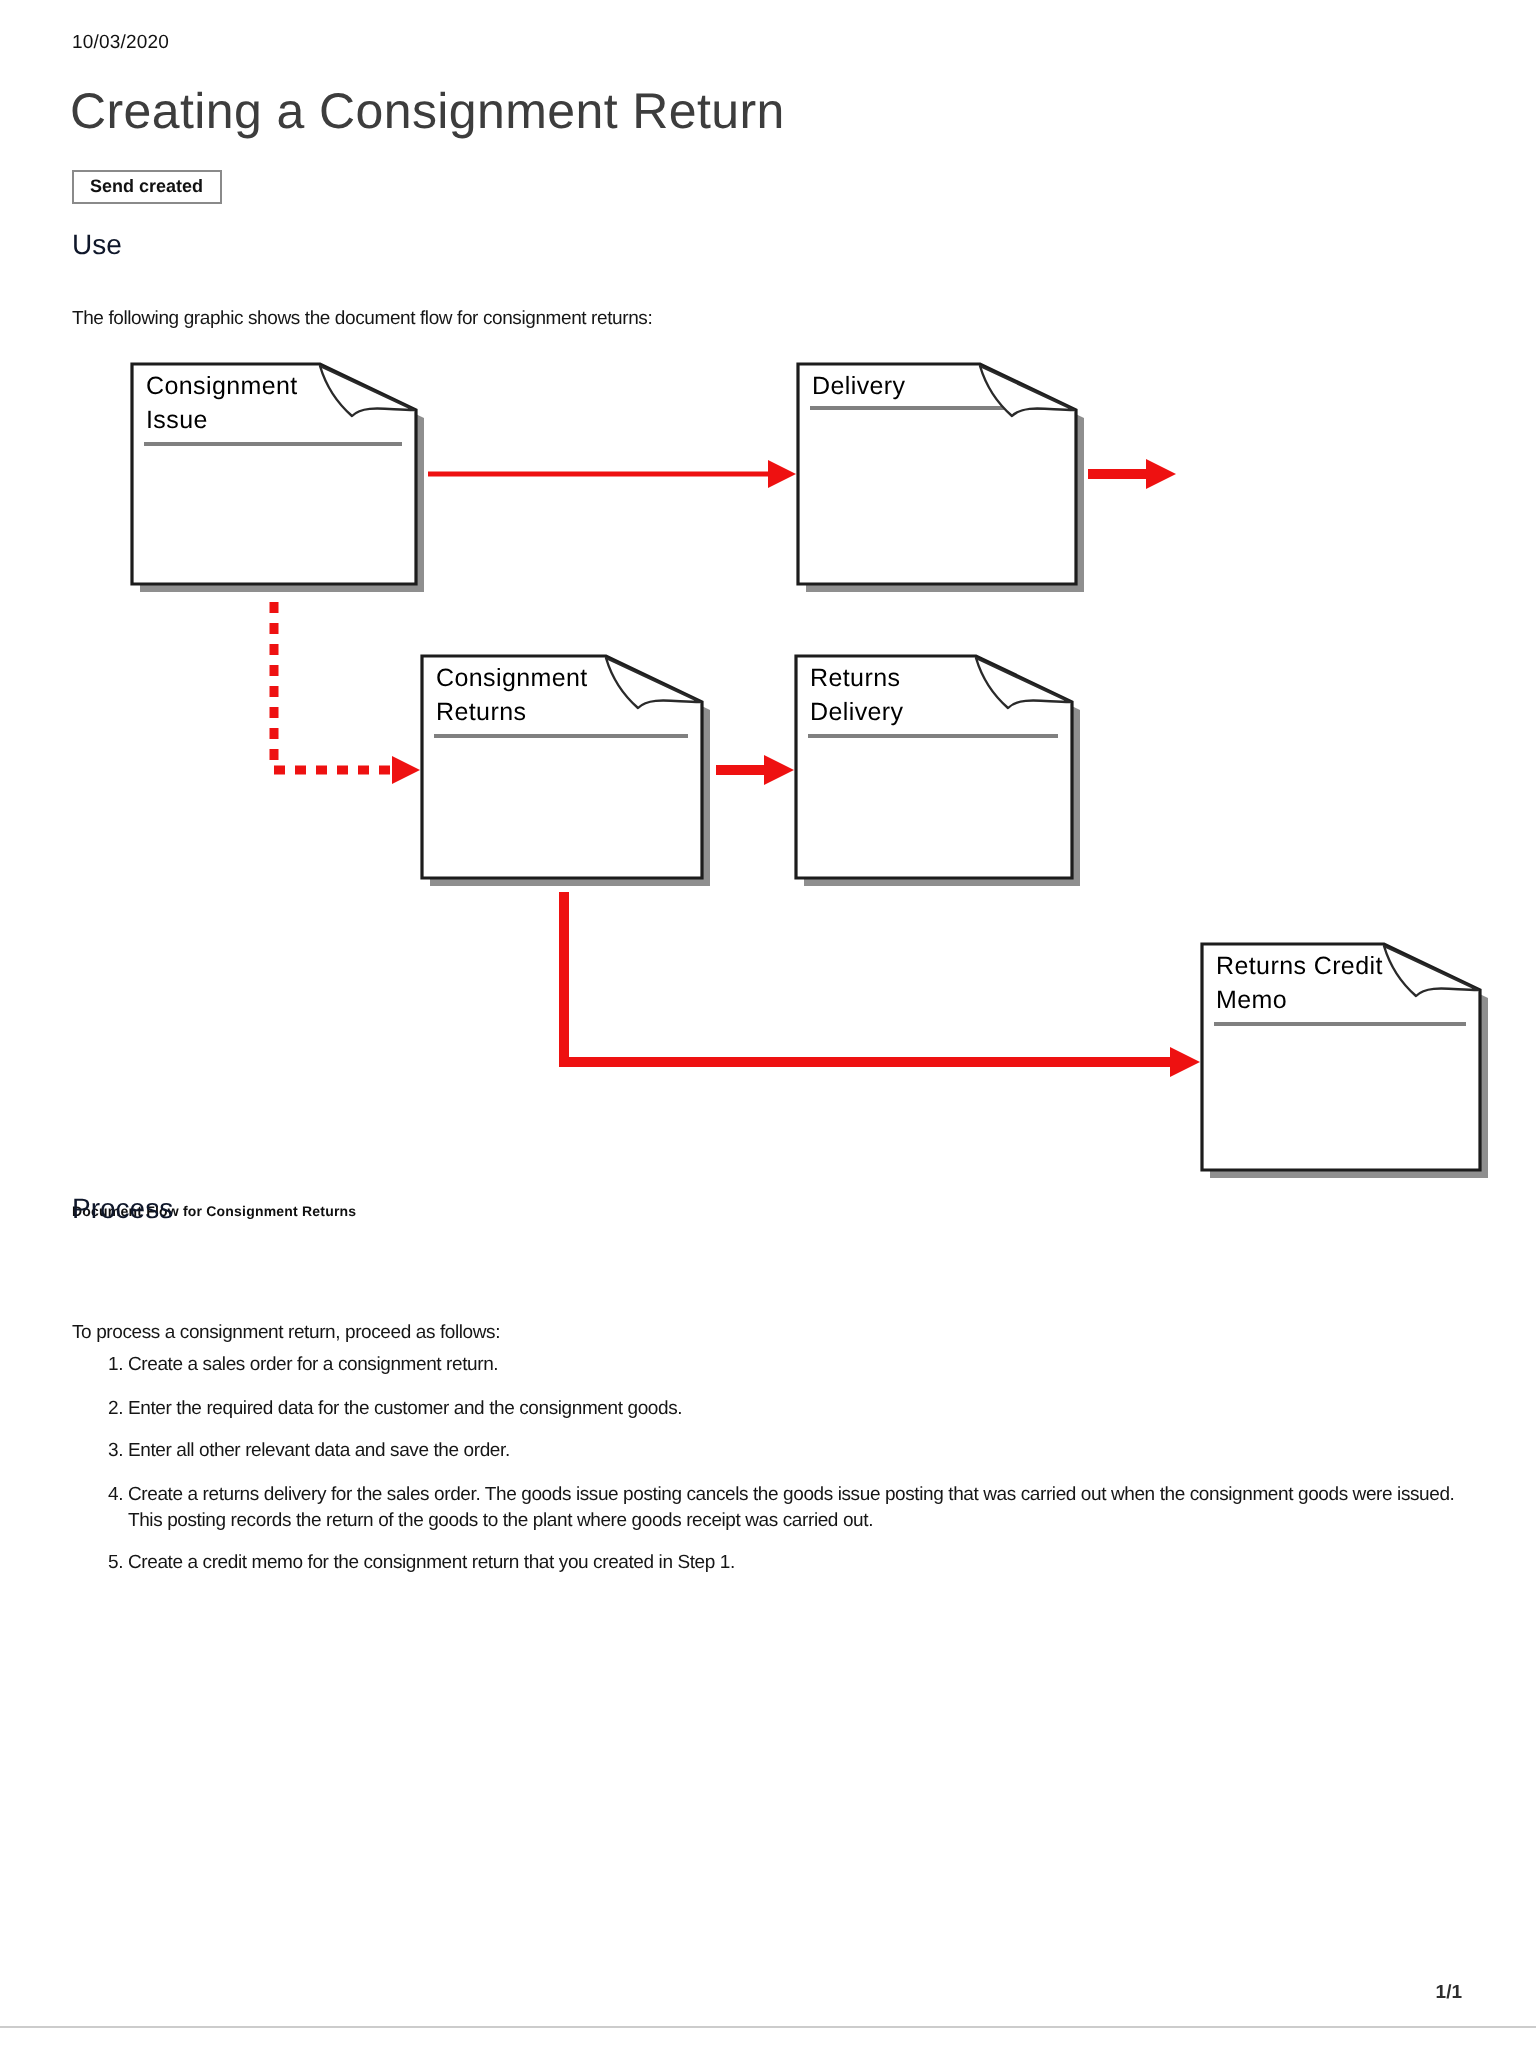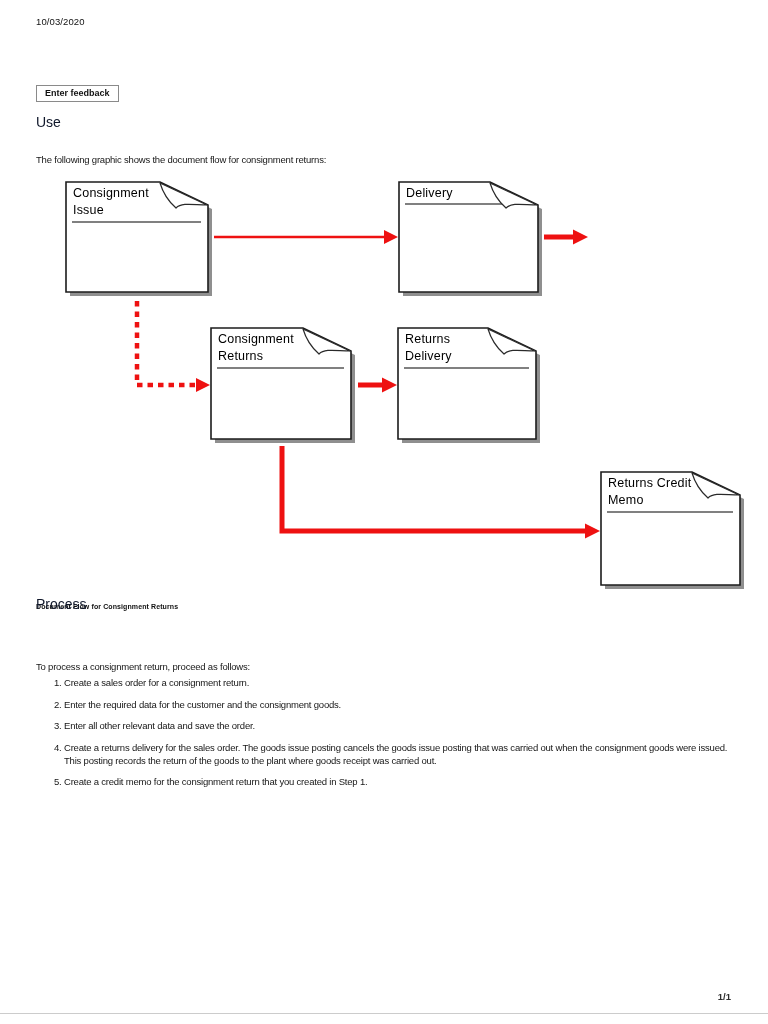--- a/index.html
+++ b/index.html
@@ -79,22 +79,23 @@
     background: #cccccc;
   }
 </style>
 </head>
 <body>
 
 <div class="page">
 
   <div class="abs date">10/03/2020</div>
 
-
-  <button class="abs feedback-btn">Enter feedback</button>
+  <h1 class="abs title">Creating a Consignment Return</h1>
+
+  <button class="abs feedback-btn">Send created</button>
 
   <h2 class="abs h2 use-heading">Use</h2>
 
   <p class="abs body-text use-intro">The following graphic shows the document flow for consignment returns:</p>
 
   <div class="abs diagram">
 
     <div class="docbox" style="left:45px; top:21px; width:145px; height:113px;">
       <svg width="150" height="118" viewBox="0 0 150 118">
         <path d="M5,5 L99,5 L147,28 L147,115 L5,115 Z" fill="#8f8f8f"></path>

